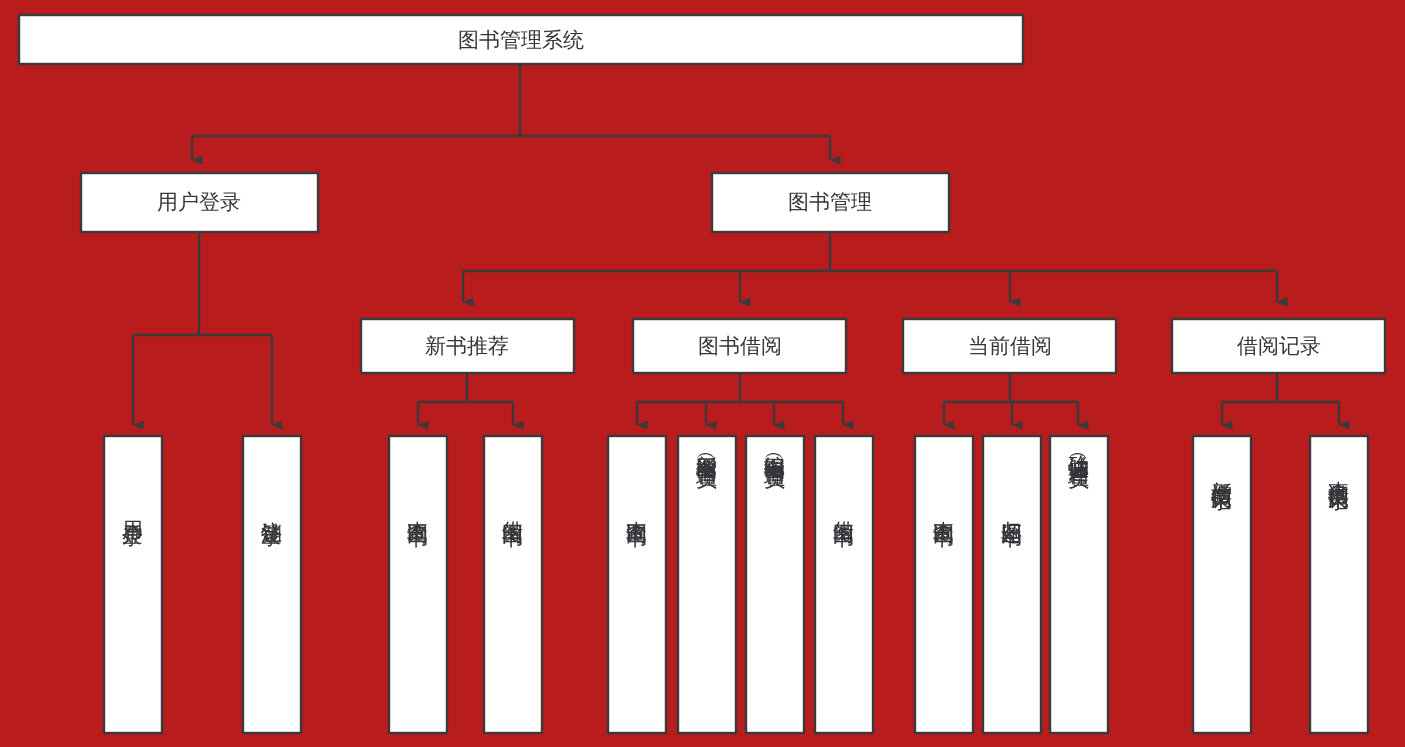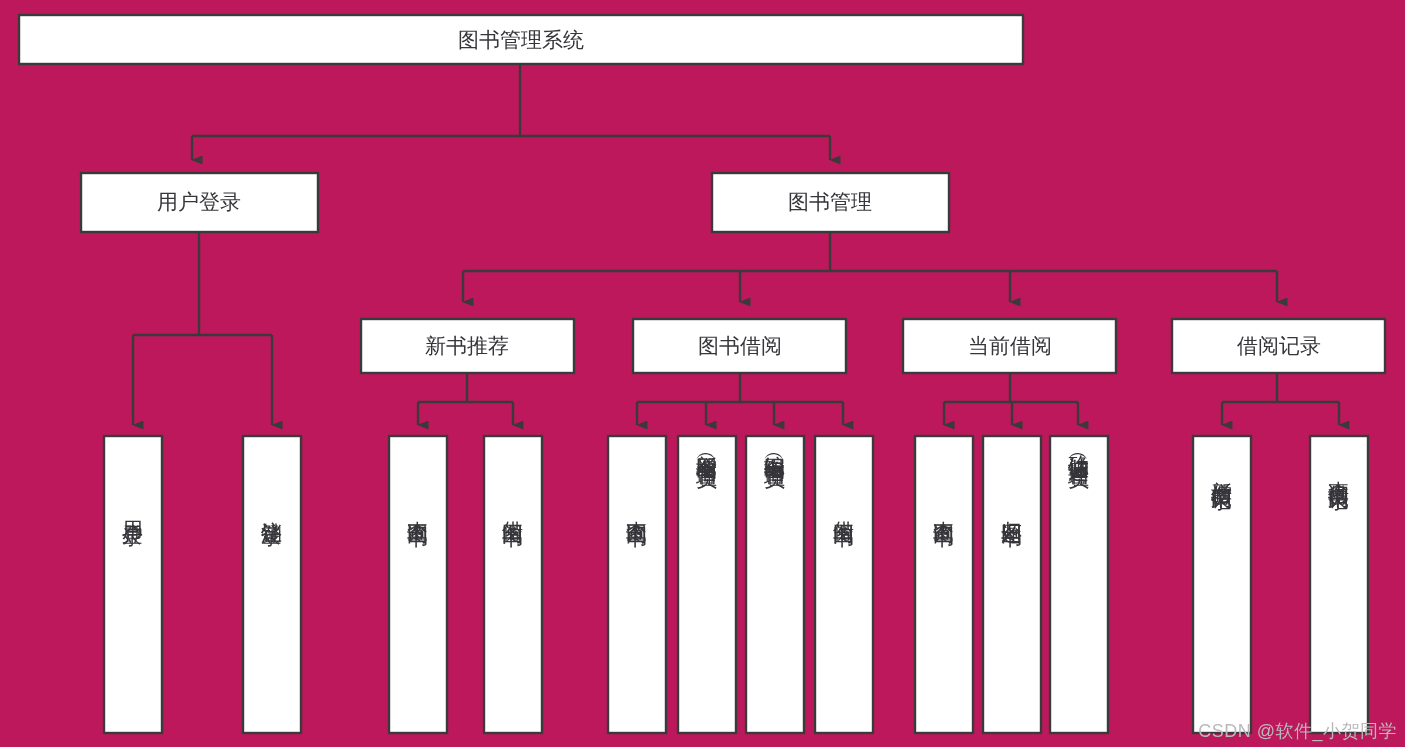--- a/index.html
+++ b/index.html
@@ -10,21 +10,21 @@
   body {
     width: 1405px;
     height: 747px;
     overflow: hidden;
     font-family: "Liberation Sans", "DejaVu Sans", sans-serif;
   }
   #diagram-root {
     position: relative;
     width: 1405px;
     height: 747px;
-    background: #be185d;
+    background: #b91c1c;
   }
   svg.tree {
     position: absolute;
     top: 0;
     left: 0;
     width: 1405px;
     height: 747px;
     display: block;
   }
   .node-rect {
@@ -220,15 +220,14 @@
       <text class="node-label-vert" x="1222" y="470">新增借阅记录</text>
     </g>
 
     <g>
       <rect class="node-rect" x="1310" y="436" width="58" height="297"></rect>
       <text class="node-label-vert" x="1339" y="470">查询借阅记录</text>
     </g>
 
   </svg>
 
-  <div class="watermark">CSDN @软件_小贺同学</div>
 
 </div>
 
 </body></html>

